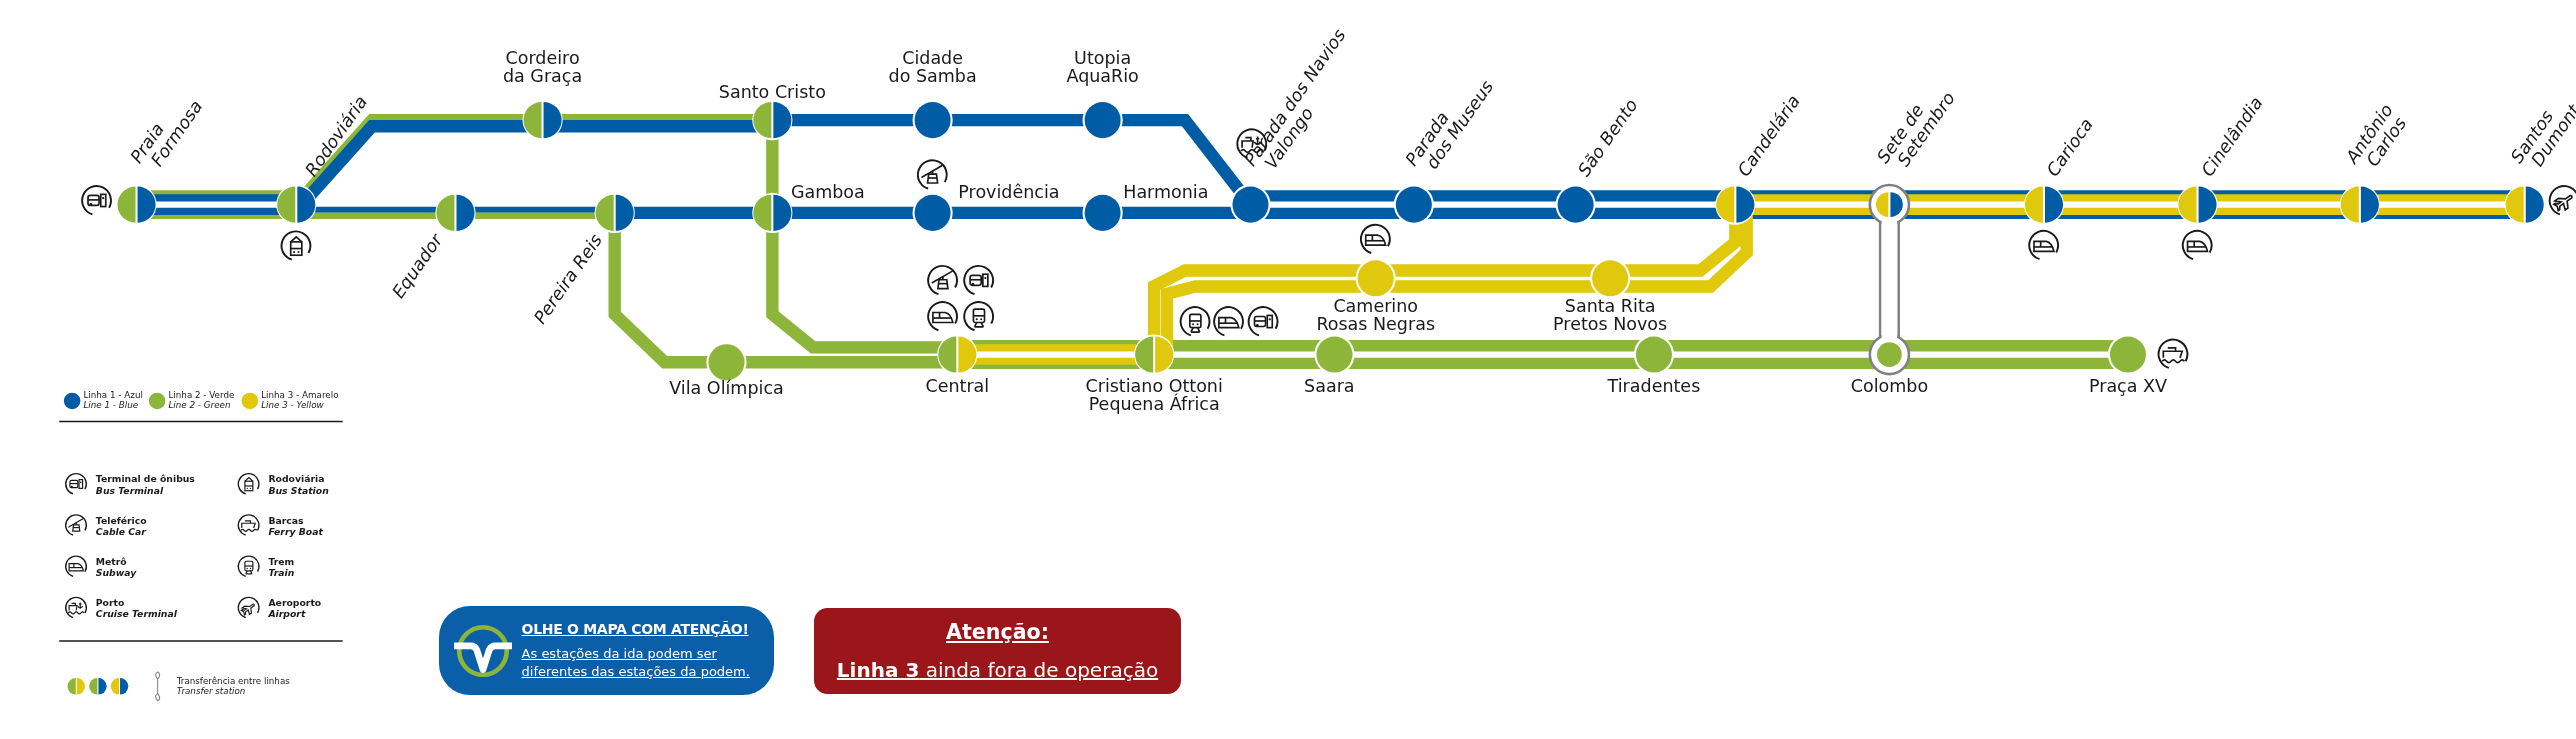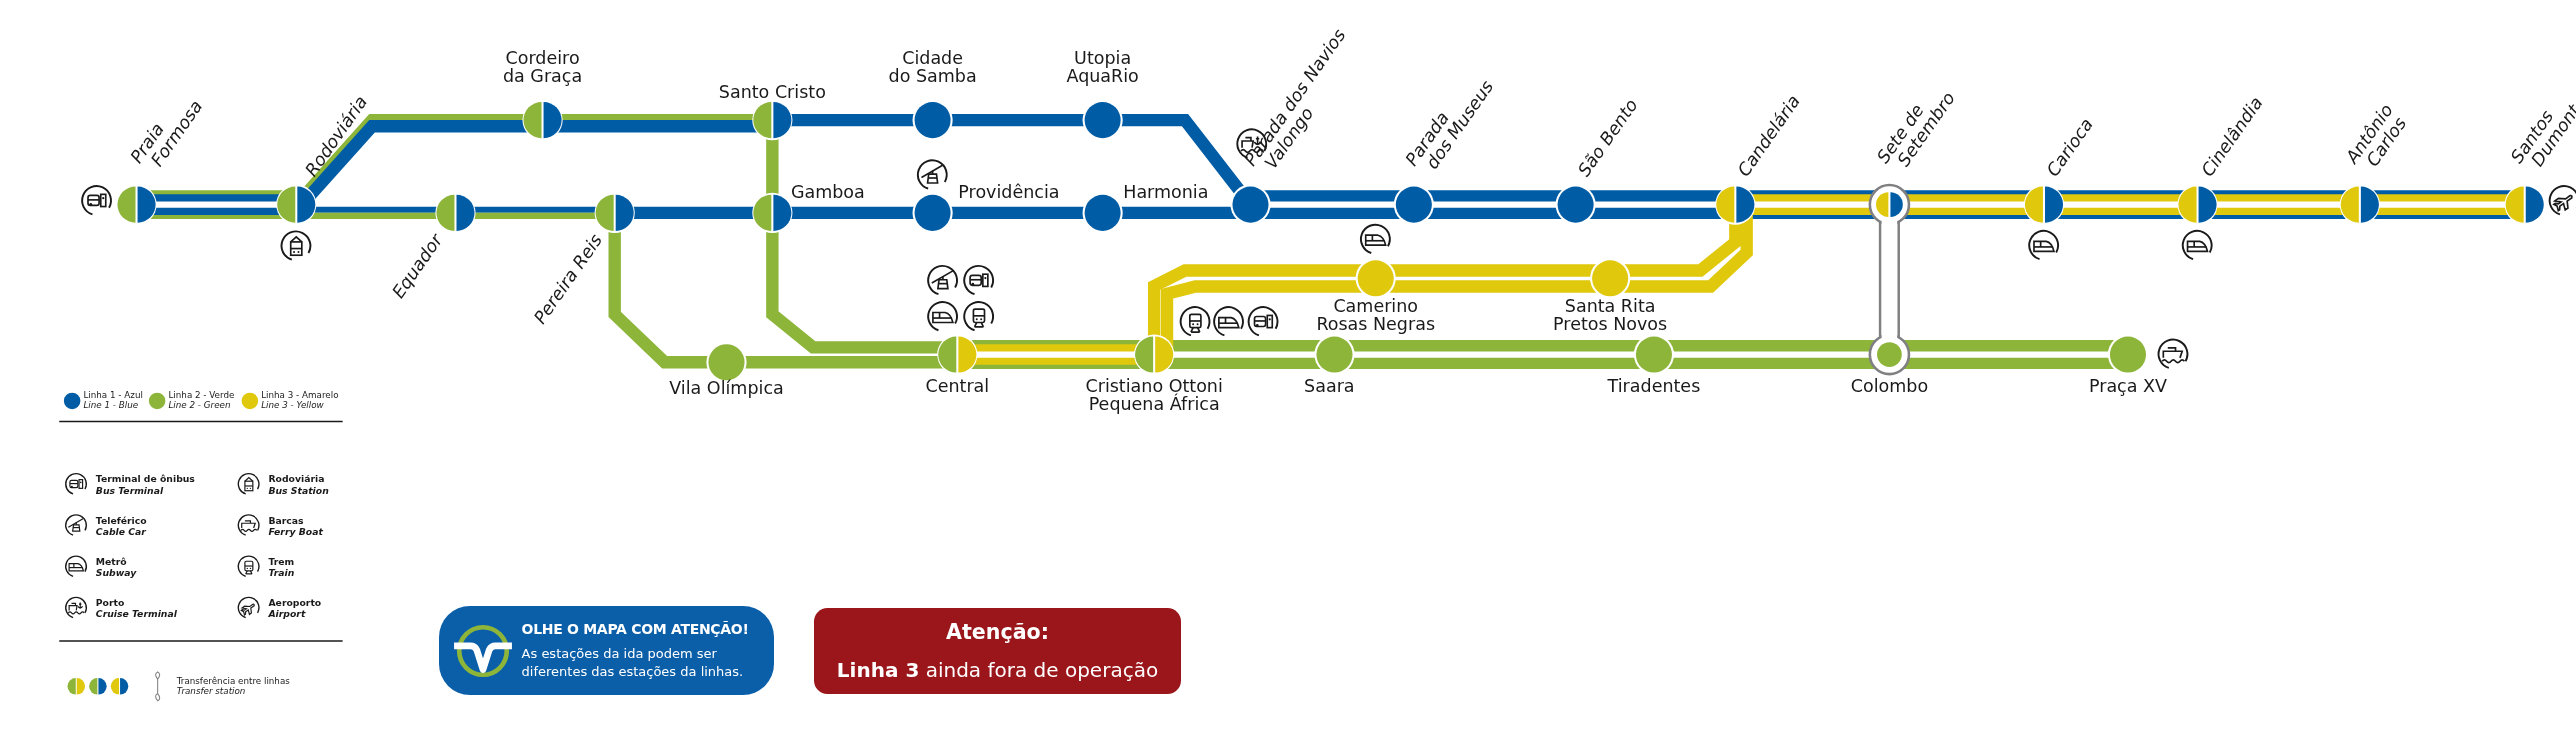--- a/index.html
+++ b/index.html
@@ -7,20 +7,21 @@
   #map { position: absolute; left: 0; top: 0; width: 2653px; height: 740px; }
   .lbl { font-family: "DejaVu Sans", "Liberation Sans", sans-serif; font-size: 34px; fill: #1a1a1a; }
   .lbl-it { font-style: italic; }
   .lg-t { font-family: "DejaVu Sans", "Liberation Sans", sans-serif; font-size: 17px; fill: #1a1a1a; }
   .lg-s { font-family: "DejaVu Sans", "Liberation Sans", sans-serif; font-size: 17px; font-style: italic; fill: #1a1a1a; }
   .lg-tb { font-family: "DejaVu Sans", "Liberation Sans", sans-serif; font-size: 18px; font-weight: bold; fill: #1a1a1a; }
   .lg-sb { font-family: "DejaVu Sans", "Liberation Sans", sans-serif; font-size: 18px; font-weight: bold; font-style: italic; fill: #1a1a1a; }
   .notice {
     position: absolute; box-sizing: border-box; color: #fff;
     font-family: "DejaVu Sans", "Liberation Sans", sans-serif;
+    text-decoration: underline;
   }
   #notice-blue { left: 439px; top: 606px; width: 335px; height: 89px; background: #0b5ea8; border-radius: 31px; display: flex; align-items: center; padding-left: 13.4px; }
   #notice-blue .logo { width: 62px; height: 62px; flex: 0 0 62px; }
   #notice-blue .txt { margin-left: 7.2px; }
   #notice-blue .t1 { font-size: 14px; font-weight: bold; letter-spacing: -0.3px; }
   #notice-blue .t2 { font-size: 13px; line-height: 17.5px; margin-top: 8px; }
   #notice-red { left: 814px; top: 608px; width: 367px; height: 86px; background: #9a161a; border-radius: 13.4px; display: flex; flex-direction: column; align-items: center; justify-content: center; }
   #notice-red .r1 { font-size: 20.6px; font-weight: bold; }
   #notice-red .r2 { font-size: 20px; margin-top: 14px; }
   #notice-red .r2 b { font-weight: bold; }
@@ -490,21 +491,21 @@
 </svg>
 
 <div id="notice-blue" class="notice">
   <svg class="logo" viewBox="0 0 120 120">
     <circle cx="60" cy="60" r="46" fill="none" stroke="#8db53a" stroke-width="9"></circle>
     <path d="M4 50 L36 50 Q44 50 48 58 L60 96 L72 58 Q76 50 84 50 L116 50" fill="none" stroke="#ffffff" stroke-width="13" stroke-linejoin="round"></path>
   </svg>
   <div class="txt">
     <div class="t1">OLHE O MAPA COM ATENÇÃO!</div>
     <div class="t2">As estações da ida podem ser</div>
-    <div class="t2" style="margin-top:0">diferentes das estações da linhas.</div>
+    <div class="t2" style="margin-top:0">diferentes das estações da podem.</div>
   </div>
 </div>
 
 <div id="notice-red" class="notice">
   <div class="r1">Atenção:</div>
   <div class="r2"><b>Linha 3</b><span> ainda fora de operação</span></div>
 </div>
 
 
 </body></html>

